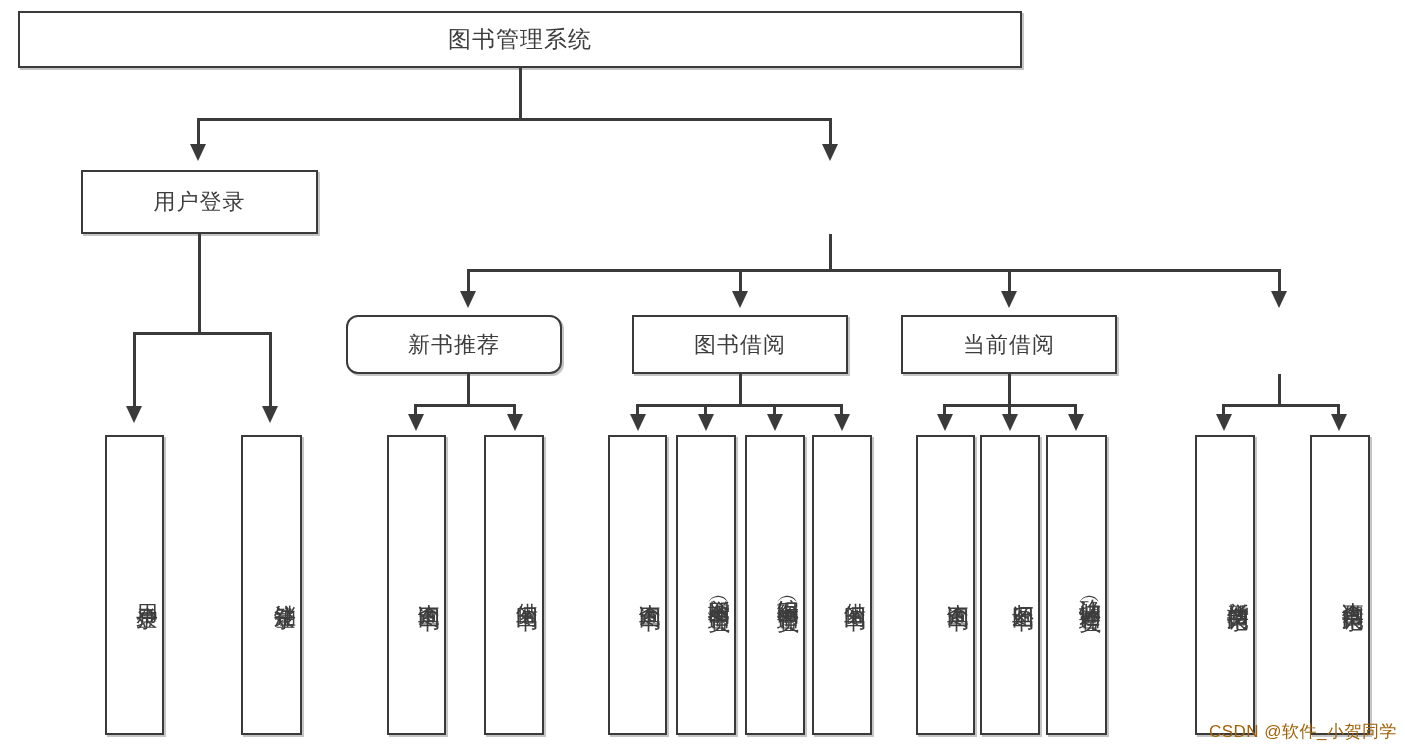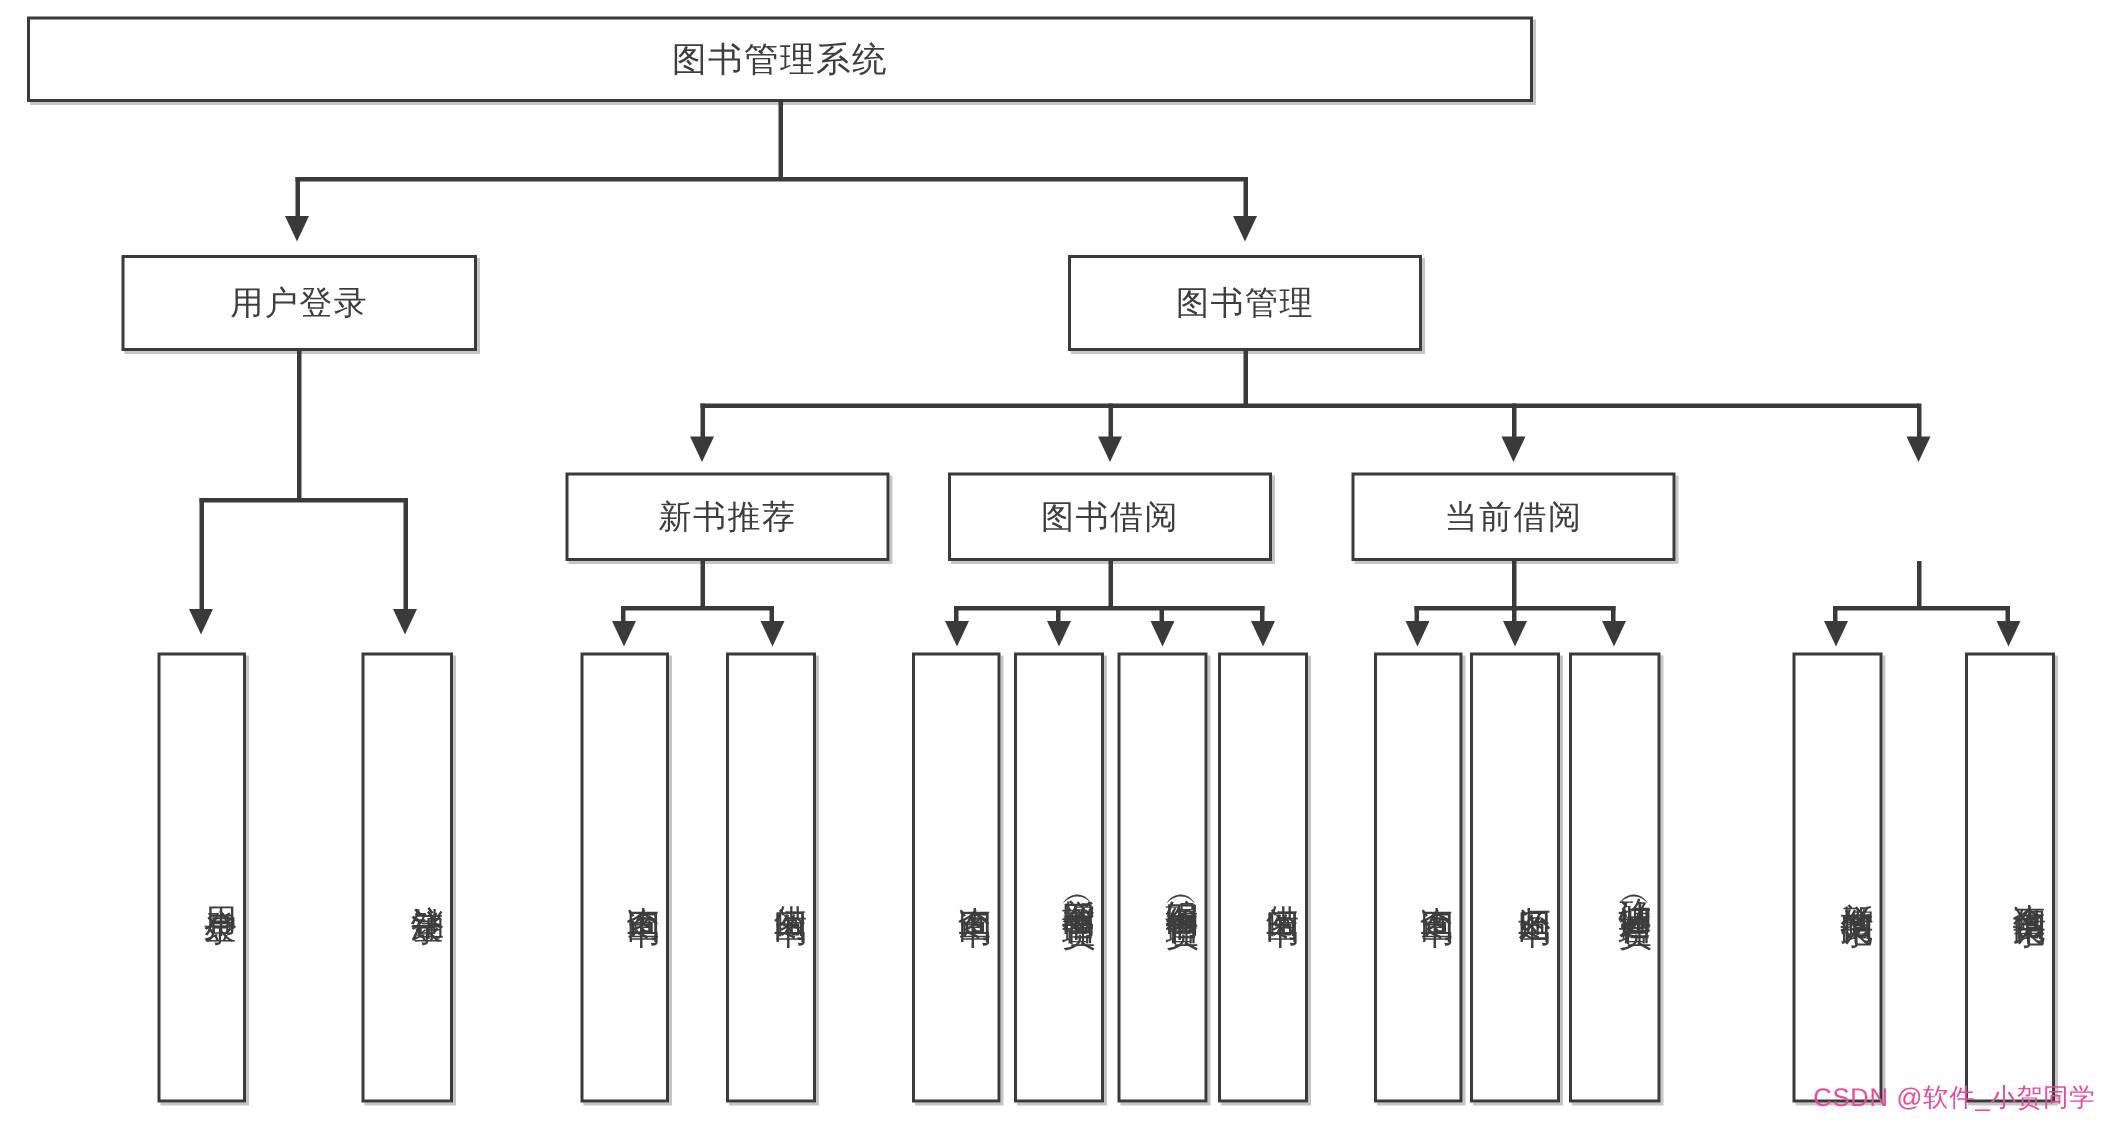--- a/index.html
+++ b/index.html
@@ -56,62 +56,61 @@
     border-left:8px solid transparent;
     border-right:8px solid transparent;
     border-top:17px solid #3a3a3a;
   }
   
   #watermark{
     position:absolute;
     right:8px;
     bottom:4px;
     font-size:17px;
-    color:#ec4899;
+    color:#a16207;
     letter-spacing:0.5px;
     white-space:nowrap;
     pointer-events:none;
   }
 </style>
 </head>
 <body>
 
 <div id="canvas">
 
   <div class="node horiz root" style="left:18px;top:11px;width:1004px;height:57px;">图书管理系统</div>
 
   <div class="ln v" style="left:519px;top:68px;width:3px;height:52px;"></div>
   <div class="ln h" style="left:197px;top:118px;width:635px;height:3px;"></div>
   <div class="ln v" style="left:197px;top:118px;width:3px;height:28px;"></div>
   <div class="arrow" style="left:190px;top:144px;"></div>
   <div class="ln v" style="left:829px;top:118px;width:3px;height:28px;"></div>
   <div class="arrow" style="left:822px;top:144px;"></div>
 
   <div class="node horiz" style="left:81px;top:170px;width:237px;height:64px;">用户登录</div>
-  <div class="node horiz" style="left:712px;top:170px;width:236px;height:64px;">图书管理</div>
 
   <div class="ln v" style="left:198px;top:234px;width:3px;height:100px;"></div>
   <div class="ln h" style="left:133px;top:332px;width:139px;height:3px;"></div>
   <div class="ln v" style="left:133px;top:332px;width:3px;height:76px;"></div>
   <div class="arrow" style="left:126px;top:406px;"></div>
   <div class="ln v" style="left:269px;top:332px;width:3px;height:76px;"></div>
   <div class="arrow" style="left:262px;top:406px;"></div>
 
   <div class="ln v" style="left:829px;top:234px;width:3px;height:38px;"></div>
   <div class="ln h" style="left:467px;top:269px;width:812px;height:3px;"></div>
   <div class="ln v" style="left:467px;top:269px;width:3px;height:24px;"></div>
   <div class="arrow" style="left:460px;top:291px;"></div>
   <div class="ln v" style="left:739px;top:269px;width:3px;height:24px;"></div>
   <div class="arrow" style="left:732px;top:291px;"></div>
   <div class="ln v" style="left:1008px;top:269px;width:3px;height:24px;"></div>
   <div class="arrow" style="left:1001px;top:291px;"></div>
   <div class="ln v" style="left:1278px;top:269px;width:3px;height:24px;"></div>
   <div class="arrow" style="left:1271px;top:291px;"></div>
 
-  <div class="node horiz" style="left:377px;top:315px;width:216px;height:59px;">新书推荐</div>
+  <div class="node horiz" style="left:346px;top:315px;width:216px;height:59px;border-radius:12px;">新书推荐</div>
   <div class="node horiz" style="left:901px;top:315px;width:216px;height:59px;">当前借阅</div>
   <div class="node horiz" style="left:632px;top:315px;width:216px;height:59px;">图书借阅</div>
 
   <div class="ln v" style="left:467px;top:374px;width:3px;height:32px;"></div>
   <div class="ln h" style="left:414px;top:404px;width:102px;height:3px;"></div>
   <div class="ln v" style="left:414px;top:404px;width:3px;height:12px;"></div>
   <div class="arrow" style="left:408px;top:414px;"></div>
   <div class="ln v" style="left:513px;top:404px;width:3px;height:12px;"></div>
   <div class="arrow" style="left:507px;top:414px;"></div>
 

